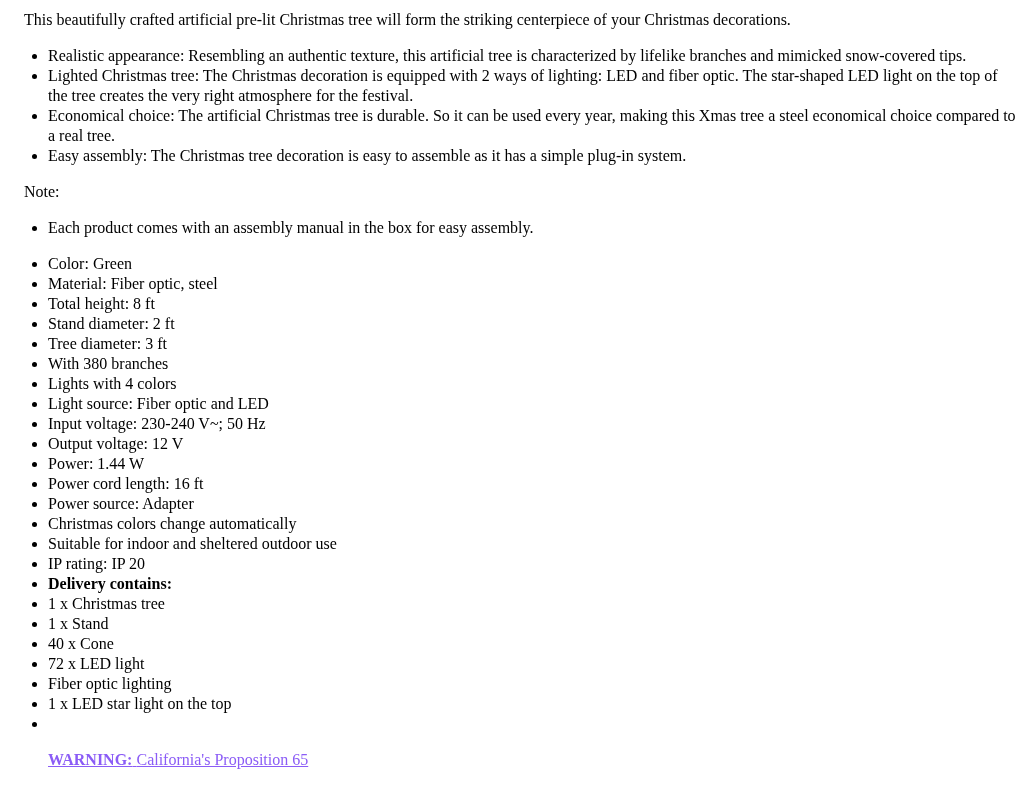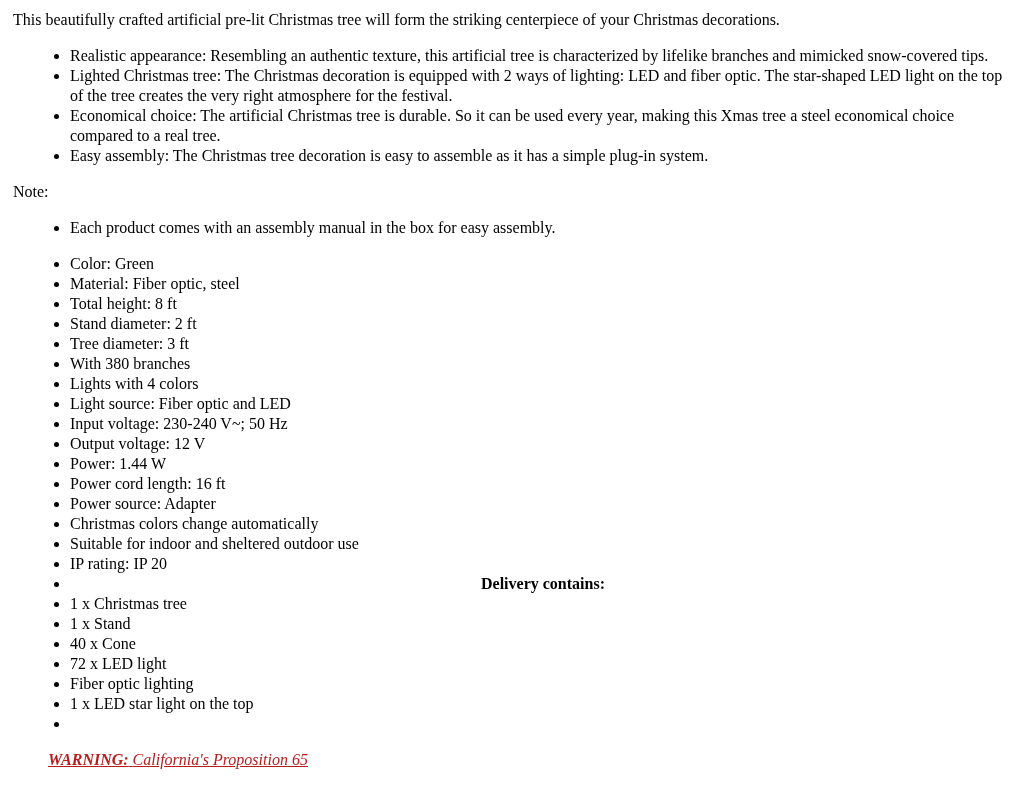--- a/index.html
+++ b/index.html
@@ -7,38 +7,36 @@
     color: #000000;
   }
   body {
     margin: 8px;
     width: 1008px;
     font-family: "Liberation Serif", "DejaVu Serif", serif;
     font-size: 16px;
     line-height: 20px;
   }
   p {
-    margin: 16px 5px;
+    margin: 16px 16px;
   }
   p.intro {
     margin-top: 2px;
   }
   ul {
     margin: 16px 0;
     padding-left: 40px;
     list-style-type: disc;
   }
   li {
     line-height: 20px;
     min-height: 20px; 
-    margin-left: 22px;
   }
   li.bold {
     font-weight: bold;
-    text-align: center;
   }
   .warning-para {
     margin-left: 40px;
   }
   a.warning-link {
     color: #0000EE;
     text-decoration: underline;
     cursor: pointer;
   }
   a.warning-link b {
@@ -84,14 +82,14 @@
     <li>1 x Christmas tree</li>
     <li>1 x Stand</li>
     <li>40 x Cone</li>
     <li>72 x LED light</li>
     <li>Fiber optic lighting</li>
     <li>1 x LED star light on the top</li>
     <li></li>
   </ul>
 
 <p class="warning-para">
-  <a class="warning-link" href="#" style="color: #b91c1c; font-style: italic;"><b>WARNING:</b> <span>California's Proposition 65</span></a>
+  <a class="warning-link" href="#" style="color: #8b5cf6;"><b>WARNING:</b> <span>California's Proposition 65</span></a>
 </p>
 
 </body></html>

